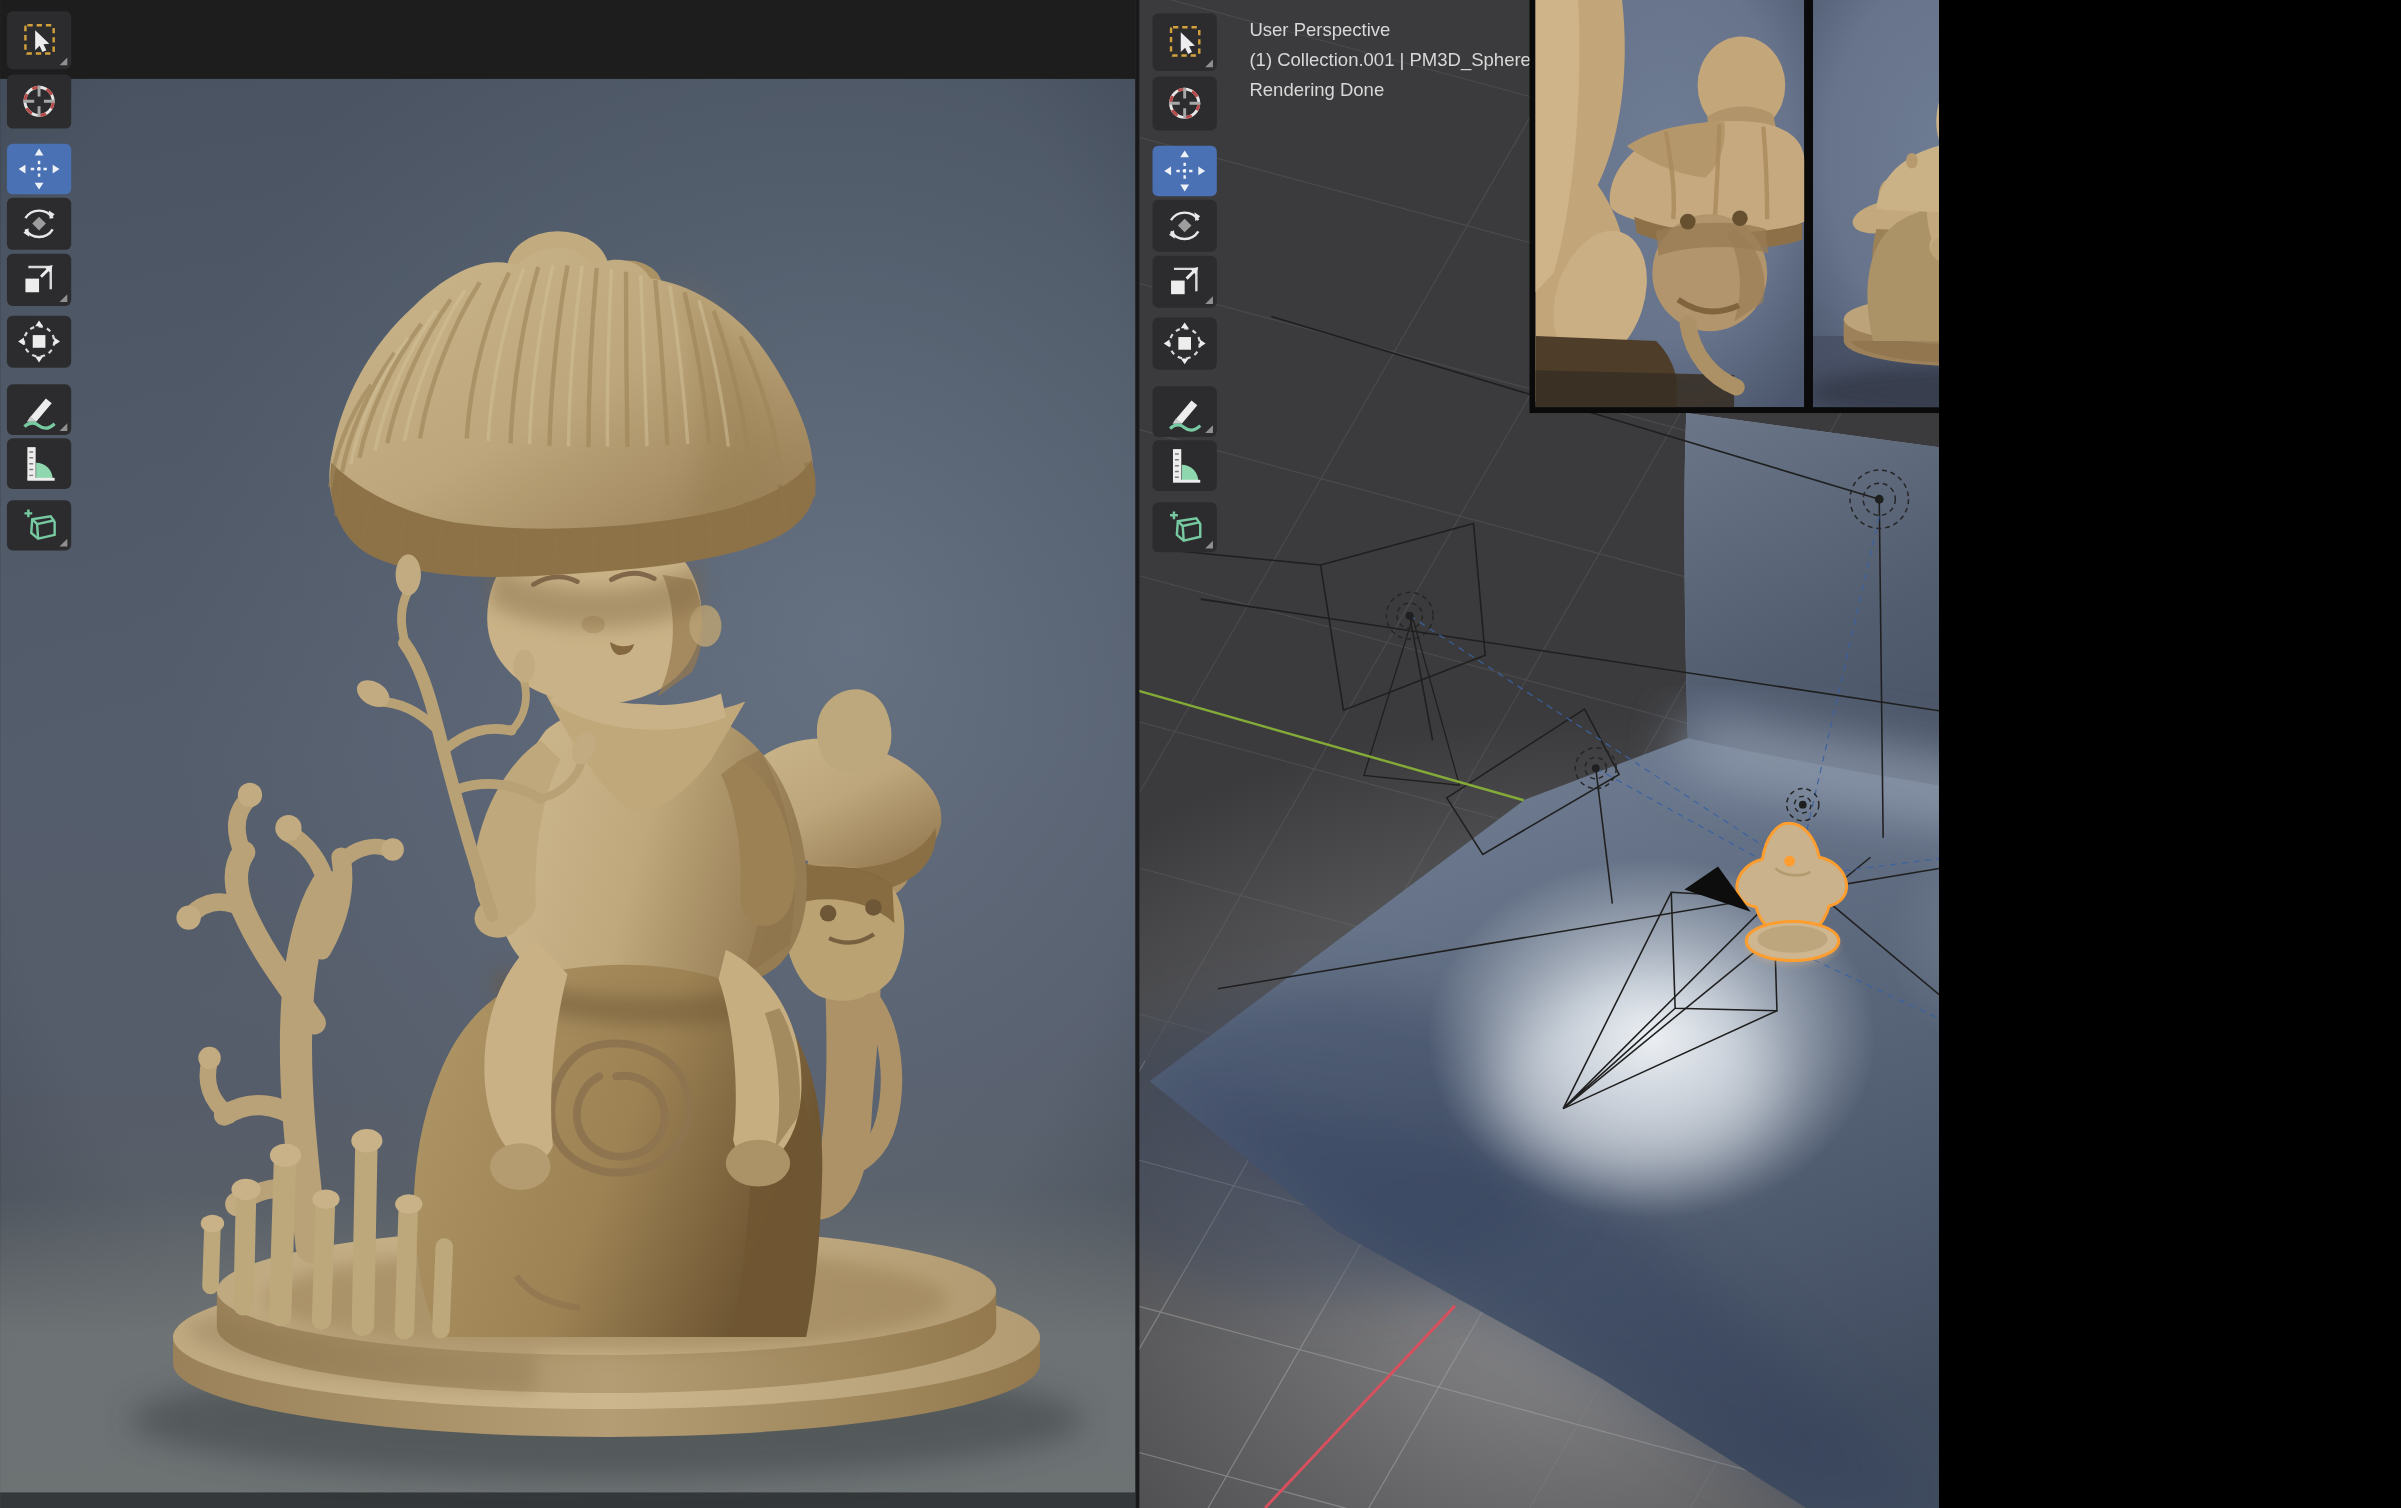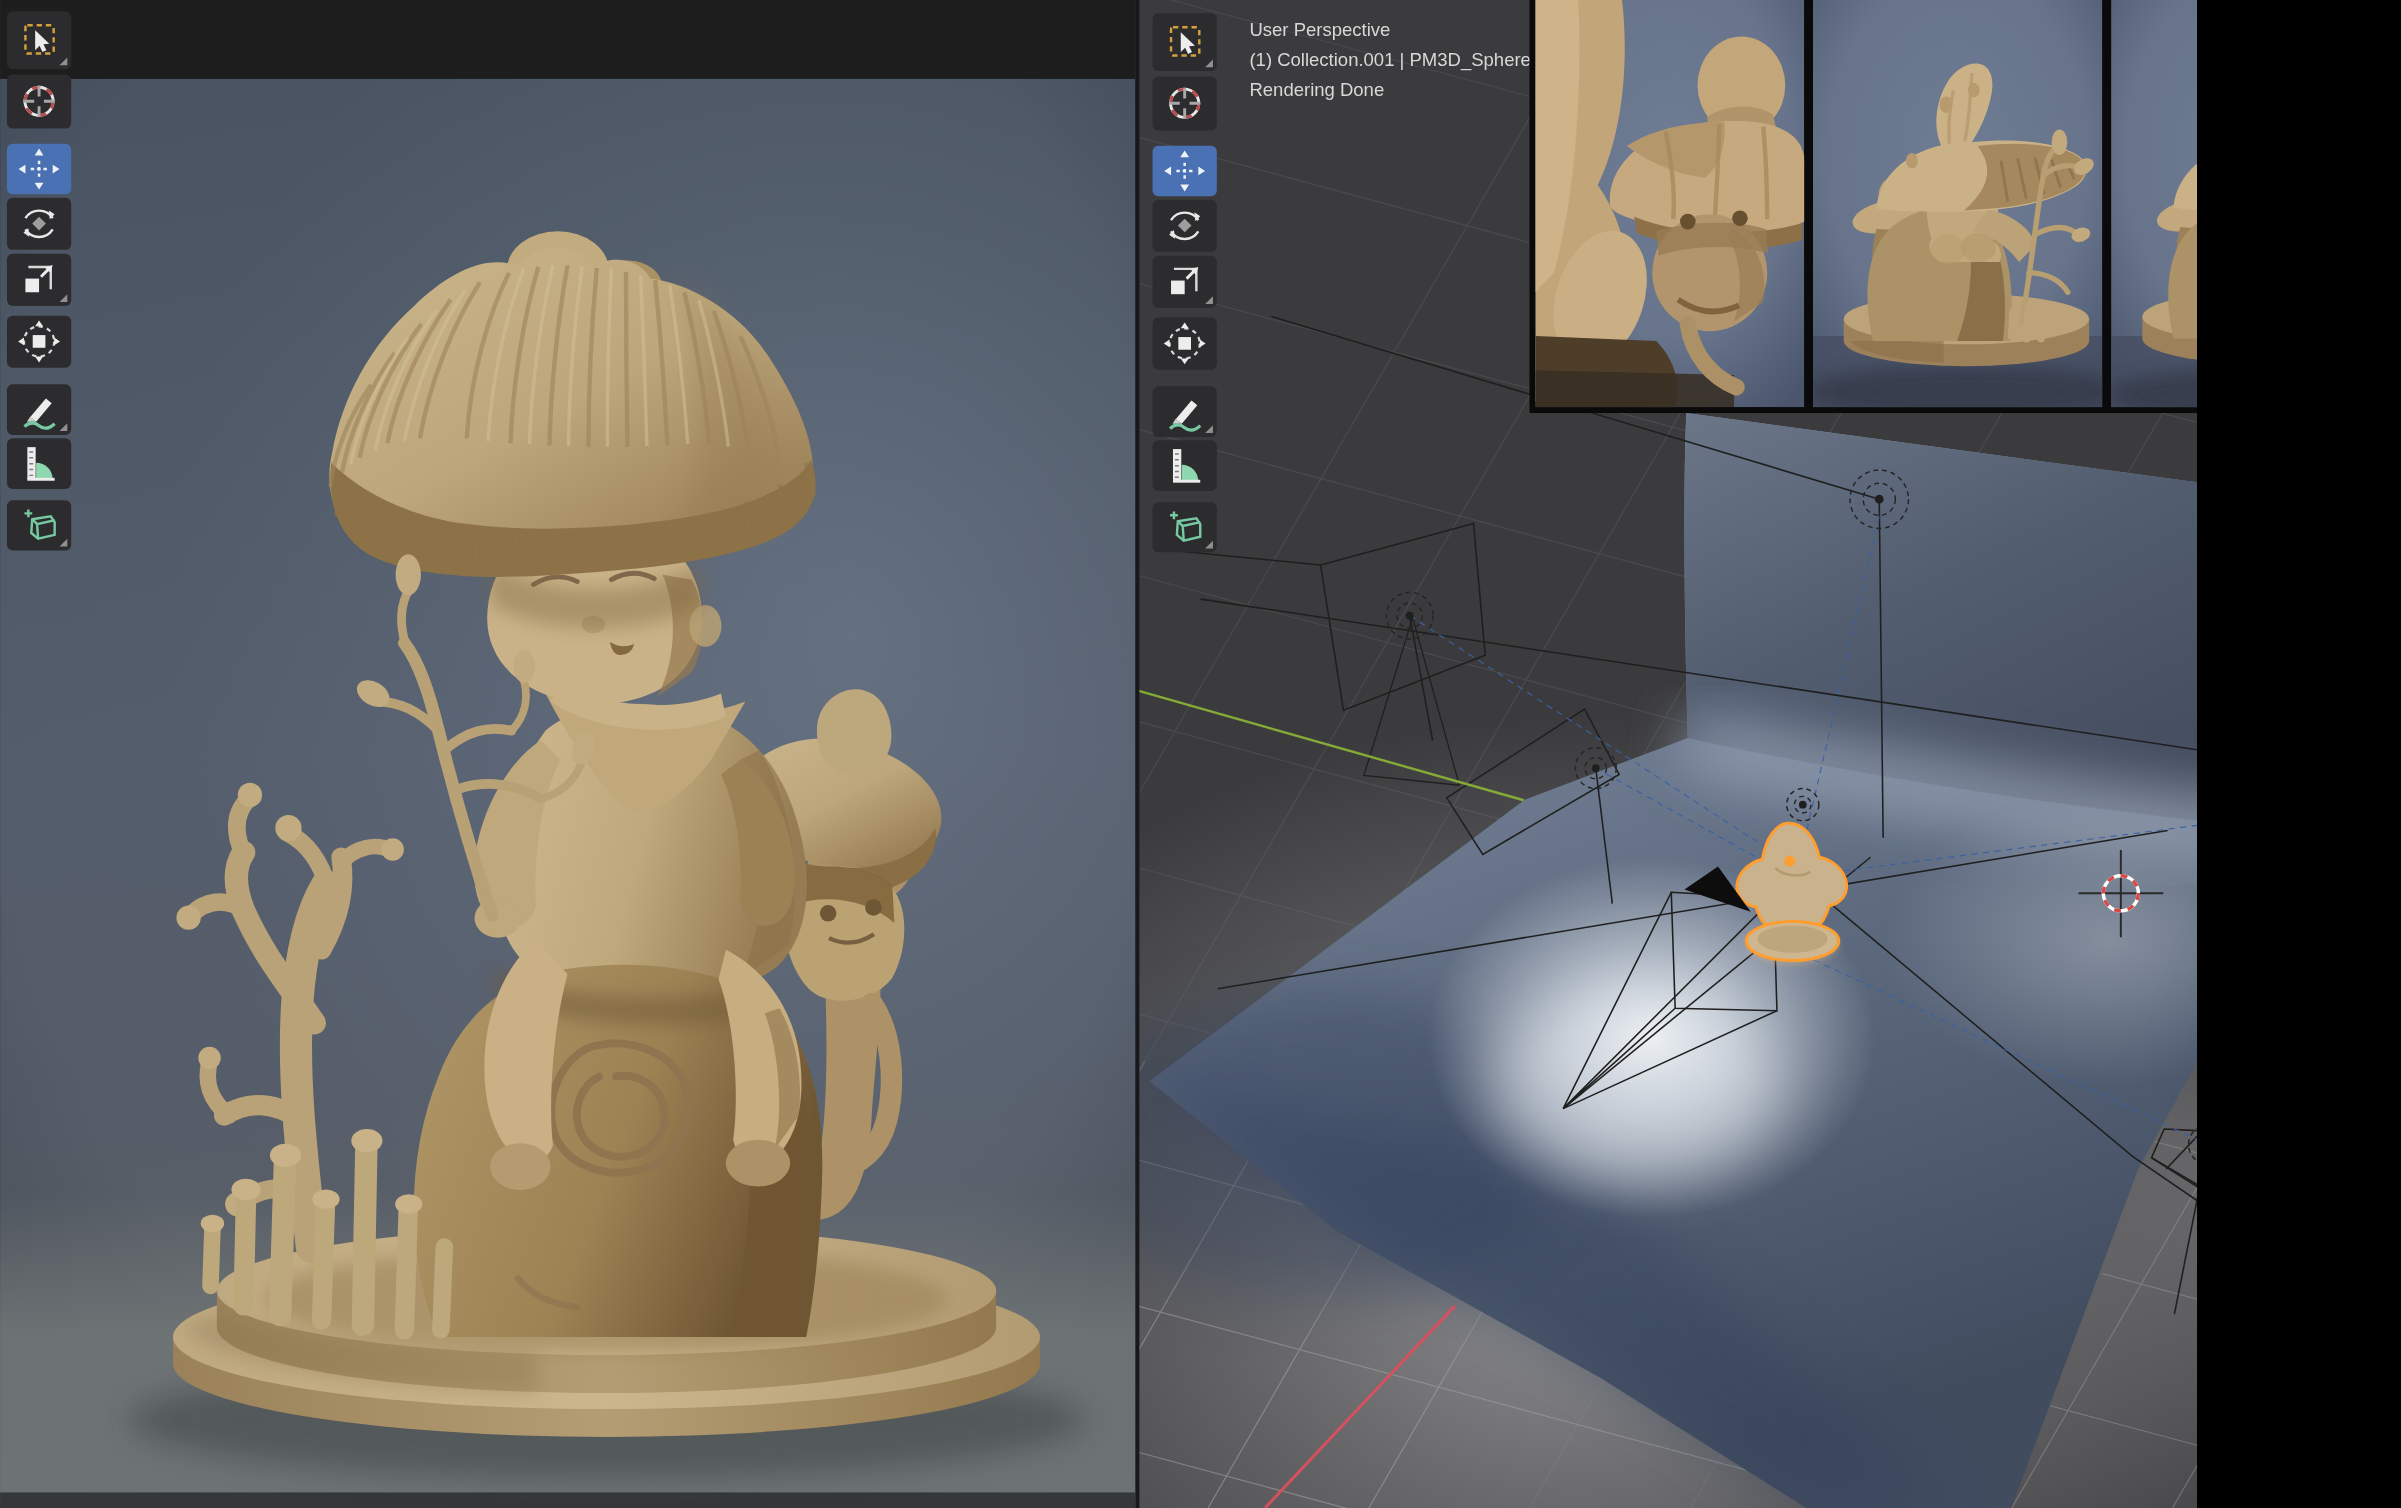--- a/index.html
+++ b/index.html
@@ -1,14 +1,14 @@
 <!DOCTYPE html>
 <html style="font-size:7.8px"><head><meta charset="utf-8"><style>
 html,body{margin:0;padding:0;background:#000;font-family:"Liberation Sans",sans-serif}
-#root{position:relative;width:2197px;height:1508px;overflow:hidden}
+#root{position:relative;width:1939px;height:1508px;overflow:hidden}
 </style></head>
 <body>
 <div id="root">
 <svg width="2401" height="1508" viewBox="0 0 4929 3096">
 <defs>
 <linearGradient id="bgL" x1="0" y1="0" x2="0" y2="1">
 <stop offset="0" stop-color="#4a5462"></stop>
           <stop offset="0.25" stop-color="#505a68"></stop>
 <stop offset="0.5" stop-color="#565f6e"></stop>
           <stop offset="0.72" stop-color="#585f6c"></stop>

